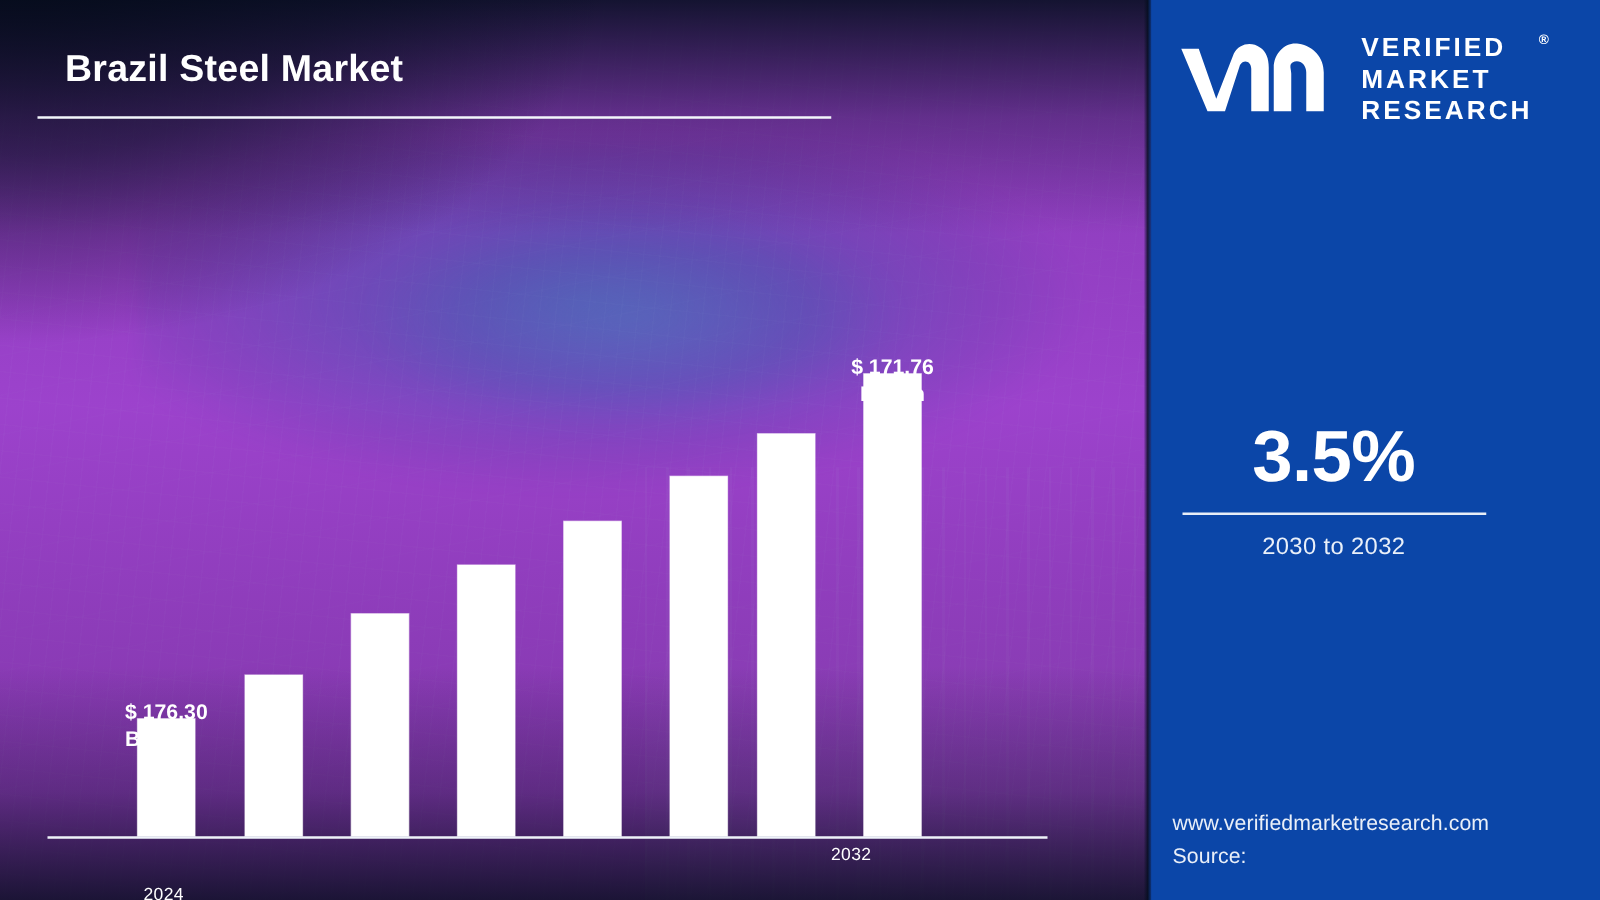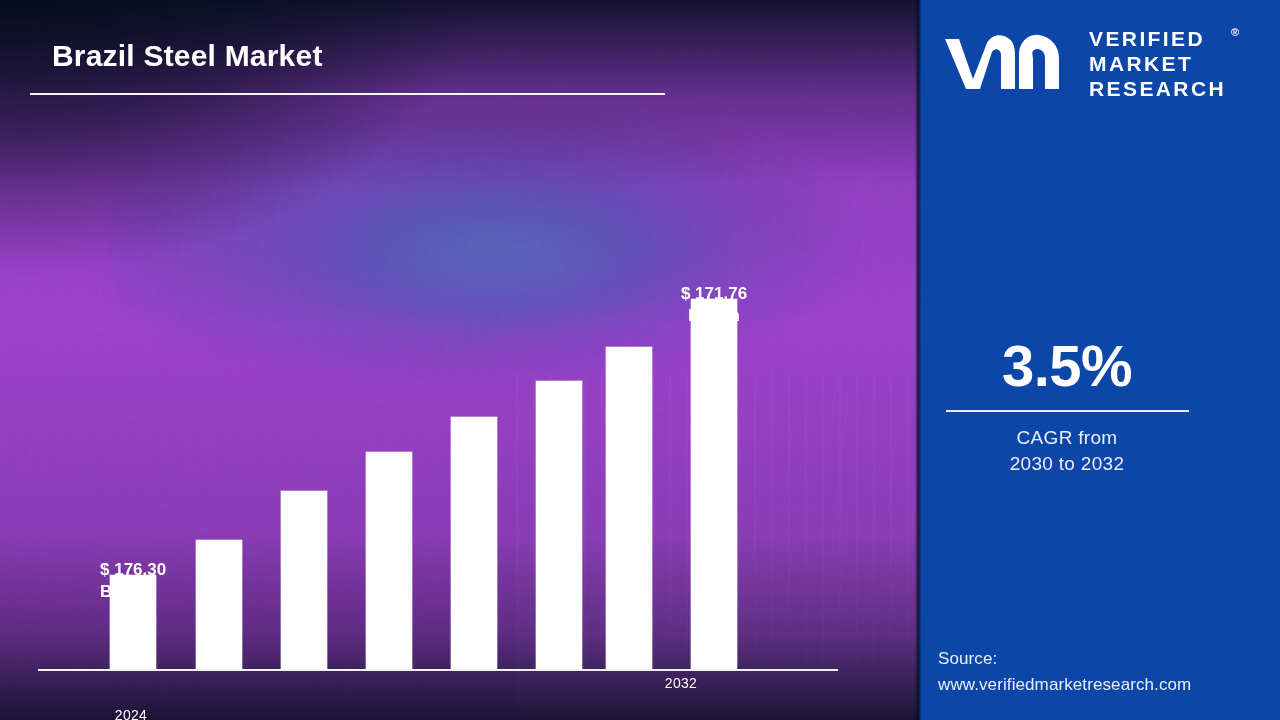--- a/index.html
+++ b/index.html
@@ -324,25 +324,24 @@
         <div>MARKET</div>
         <div>RESEARCH</div>
         <span class="logo-reg">®</span>
       </div>
     </div>
 
     <div class="cagr-block">
       <div class="cagr-value">3.5%</div>
       <div class="cagr-rule"></div>
       <div class="cagr-caption">
-        <div>CAGR from</div>
         <div>2030 to 2032</div>
       </div>
     </div>
 
     <div class="source-block">
+      <div>www.verifiedmarketresearch.com</div>
       <div>Source:</div>
-      <div>www.verifiedmarketresearch.com</div>
     </div>
 
   </div>
 
 </div>
 
 </body></html>

